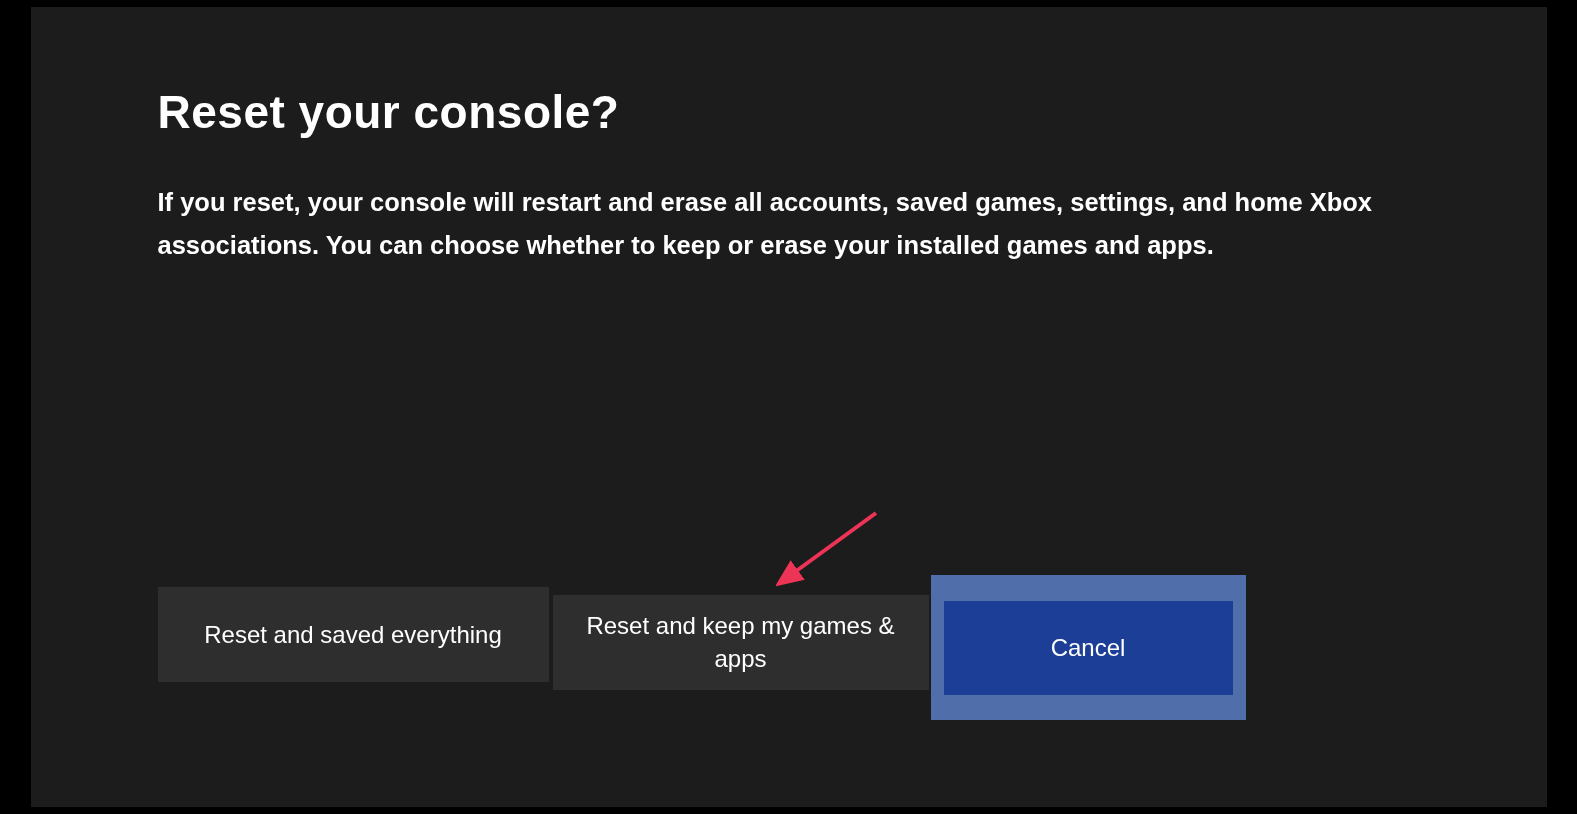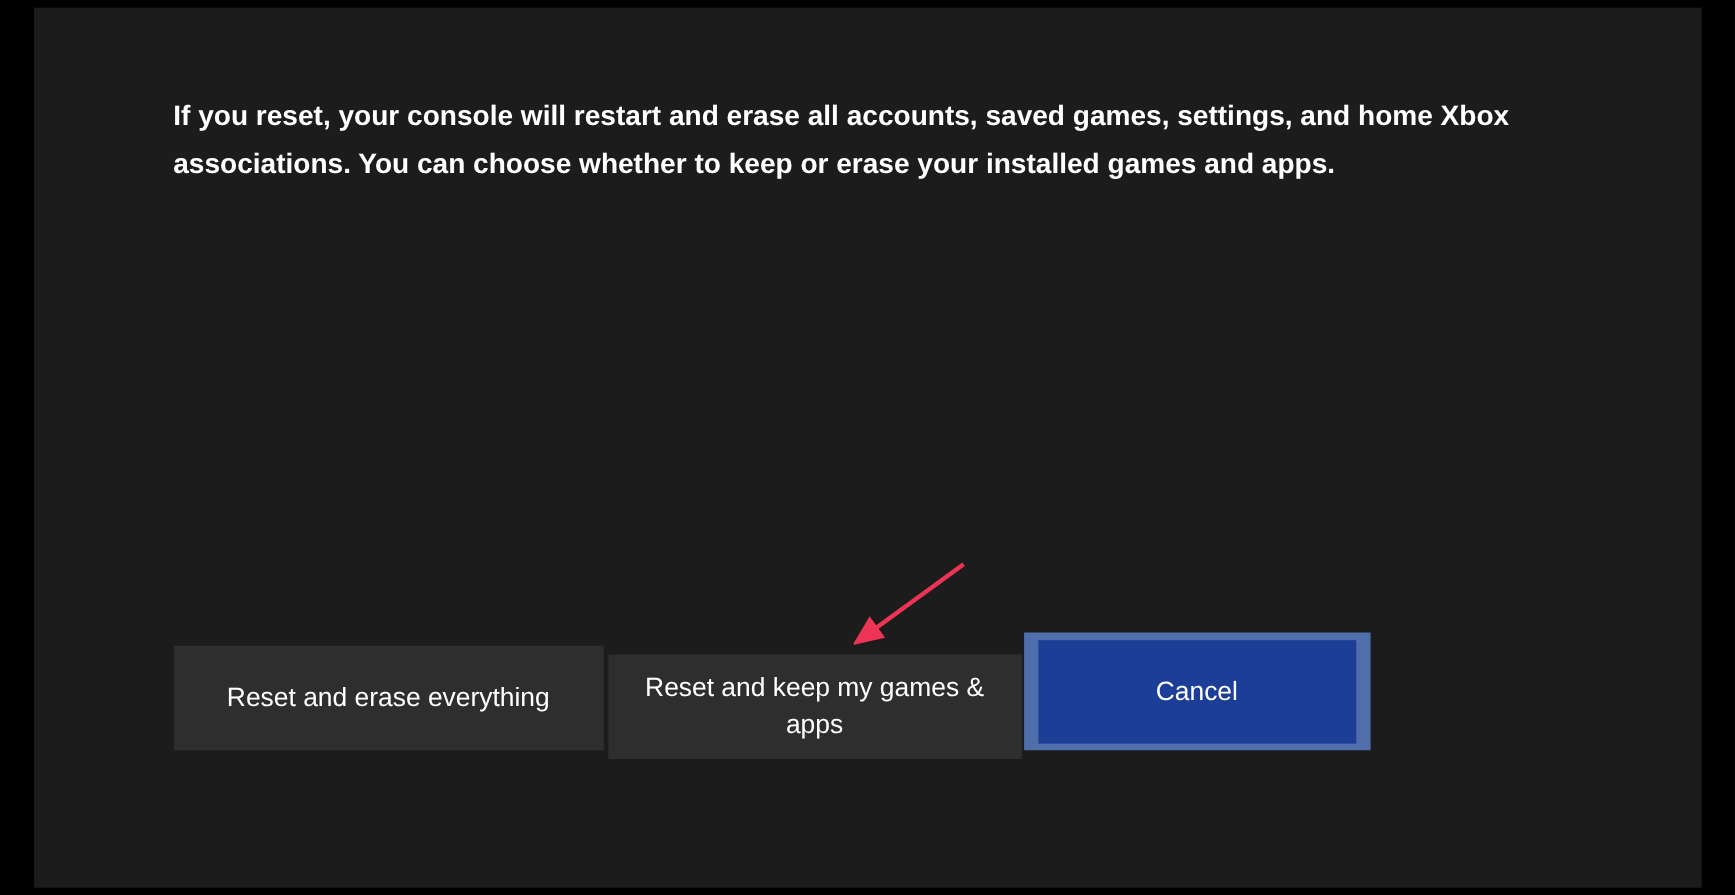--- a/index.html
+++ b/index.html
@@ -66,21 +66,21 @@
       margin-top: 12px;
       margin-right: 4px;
     }
     .btn-2 {
       width: 376px;
       margin-top: 20px;
       line-height: 1.35;
     }
     .btn-primary-wrap {
       width: 315px;
-      height: 107px;
+      height: 145px;
       background: #4f6eaa;
       display: flex;
       align-items: center;
       justify-content: center;
       margin-left: 2px;
     }
     .btn-primary {
       width: 289px;
       height: 94px;
       background: #1c3e97;
@@ -95,25 +95,26 @@
       position: absolute;
       left: 745px;
       top: 498px;
       pointer-events: none;
     }
   </style>
 </head>
 <body>
 
 <div class="panel">
+  <h1 class="title">Reset your console?</h1>
   <p class="description">If you reset, your console will restart and erase all accounts, saved games, settings, and home Xbox associations. You can choose whether to keep or erase your installed games and apps.</p>
 
   <div class="button-row">
     <div class="btn btn-secondary btn-1">
-      <span>Reset and erase everything</span>
+      <span>Reset and saved everything</span>
     </div>
     <div class="btn btn-secondary btn-2">
       <span>Reset and keep my games &amp; apps</span>
     </div>
     <div class="btn-primary-wrap">
       <div class="btn-primary">
         <span>Cancel</span>
       </div>
     </div>
   </div>

